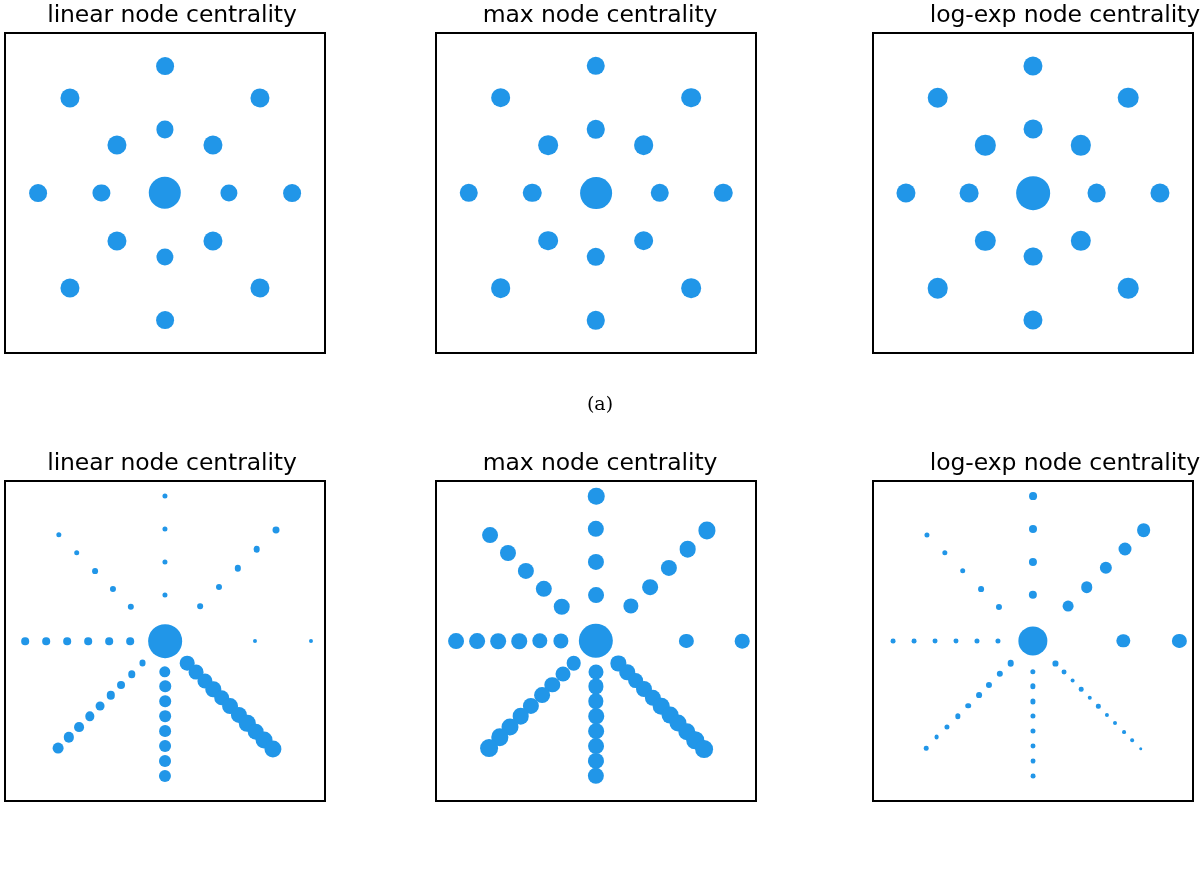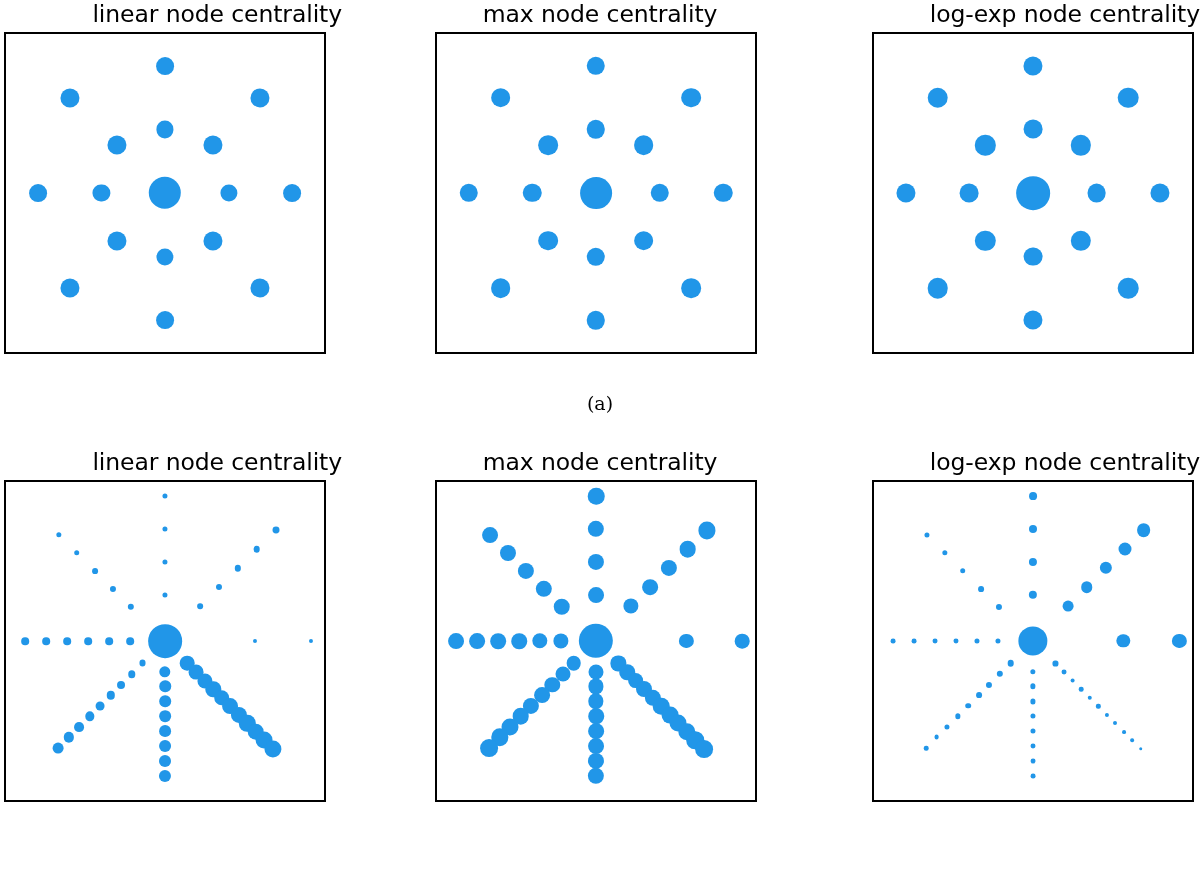--- a/index.html
+++ b/index.html
@@ -25,21 +25,21 @@
   .panel-title{
     position:absolute;left:0;top:0;width:340px;
     text-align:center;
     font-size:23.5px;
     line-height:28px;
     font-weight:400;
     letter-spacing:-0.1px;
     white-space:nowrap;
     color:#000;
   }
-  .panel.p0 .panel-title{text-align:right;padding-left:2px;}
+  .panel.p0 .panel-title{text-align:center;padding-left:2px;}
   .panel.p2 .panel-title{text-align:right;padding-right:2px;}
 
   .axes{
     position:absolute;
     left:4px;top:32px;
     width:322px;height:322px;
     border:2.2px solid #000000;
     background:#ffffff;
     box-sizing:border-box;
     overflow:hidden;

